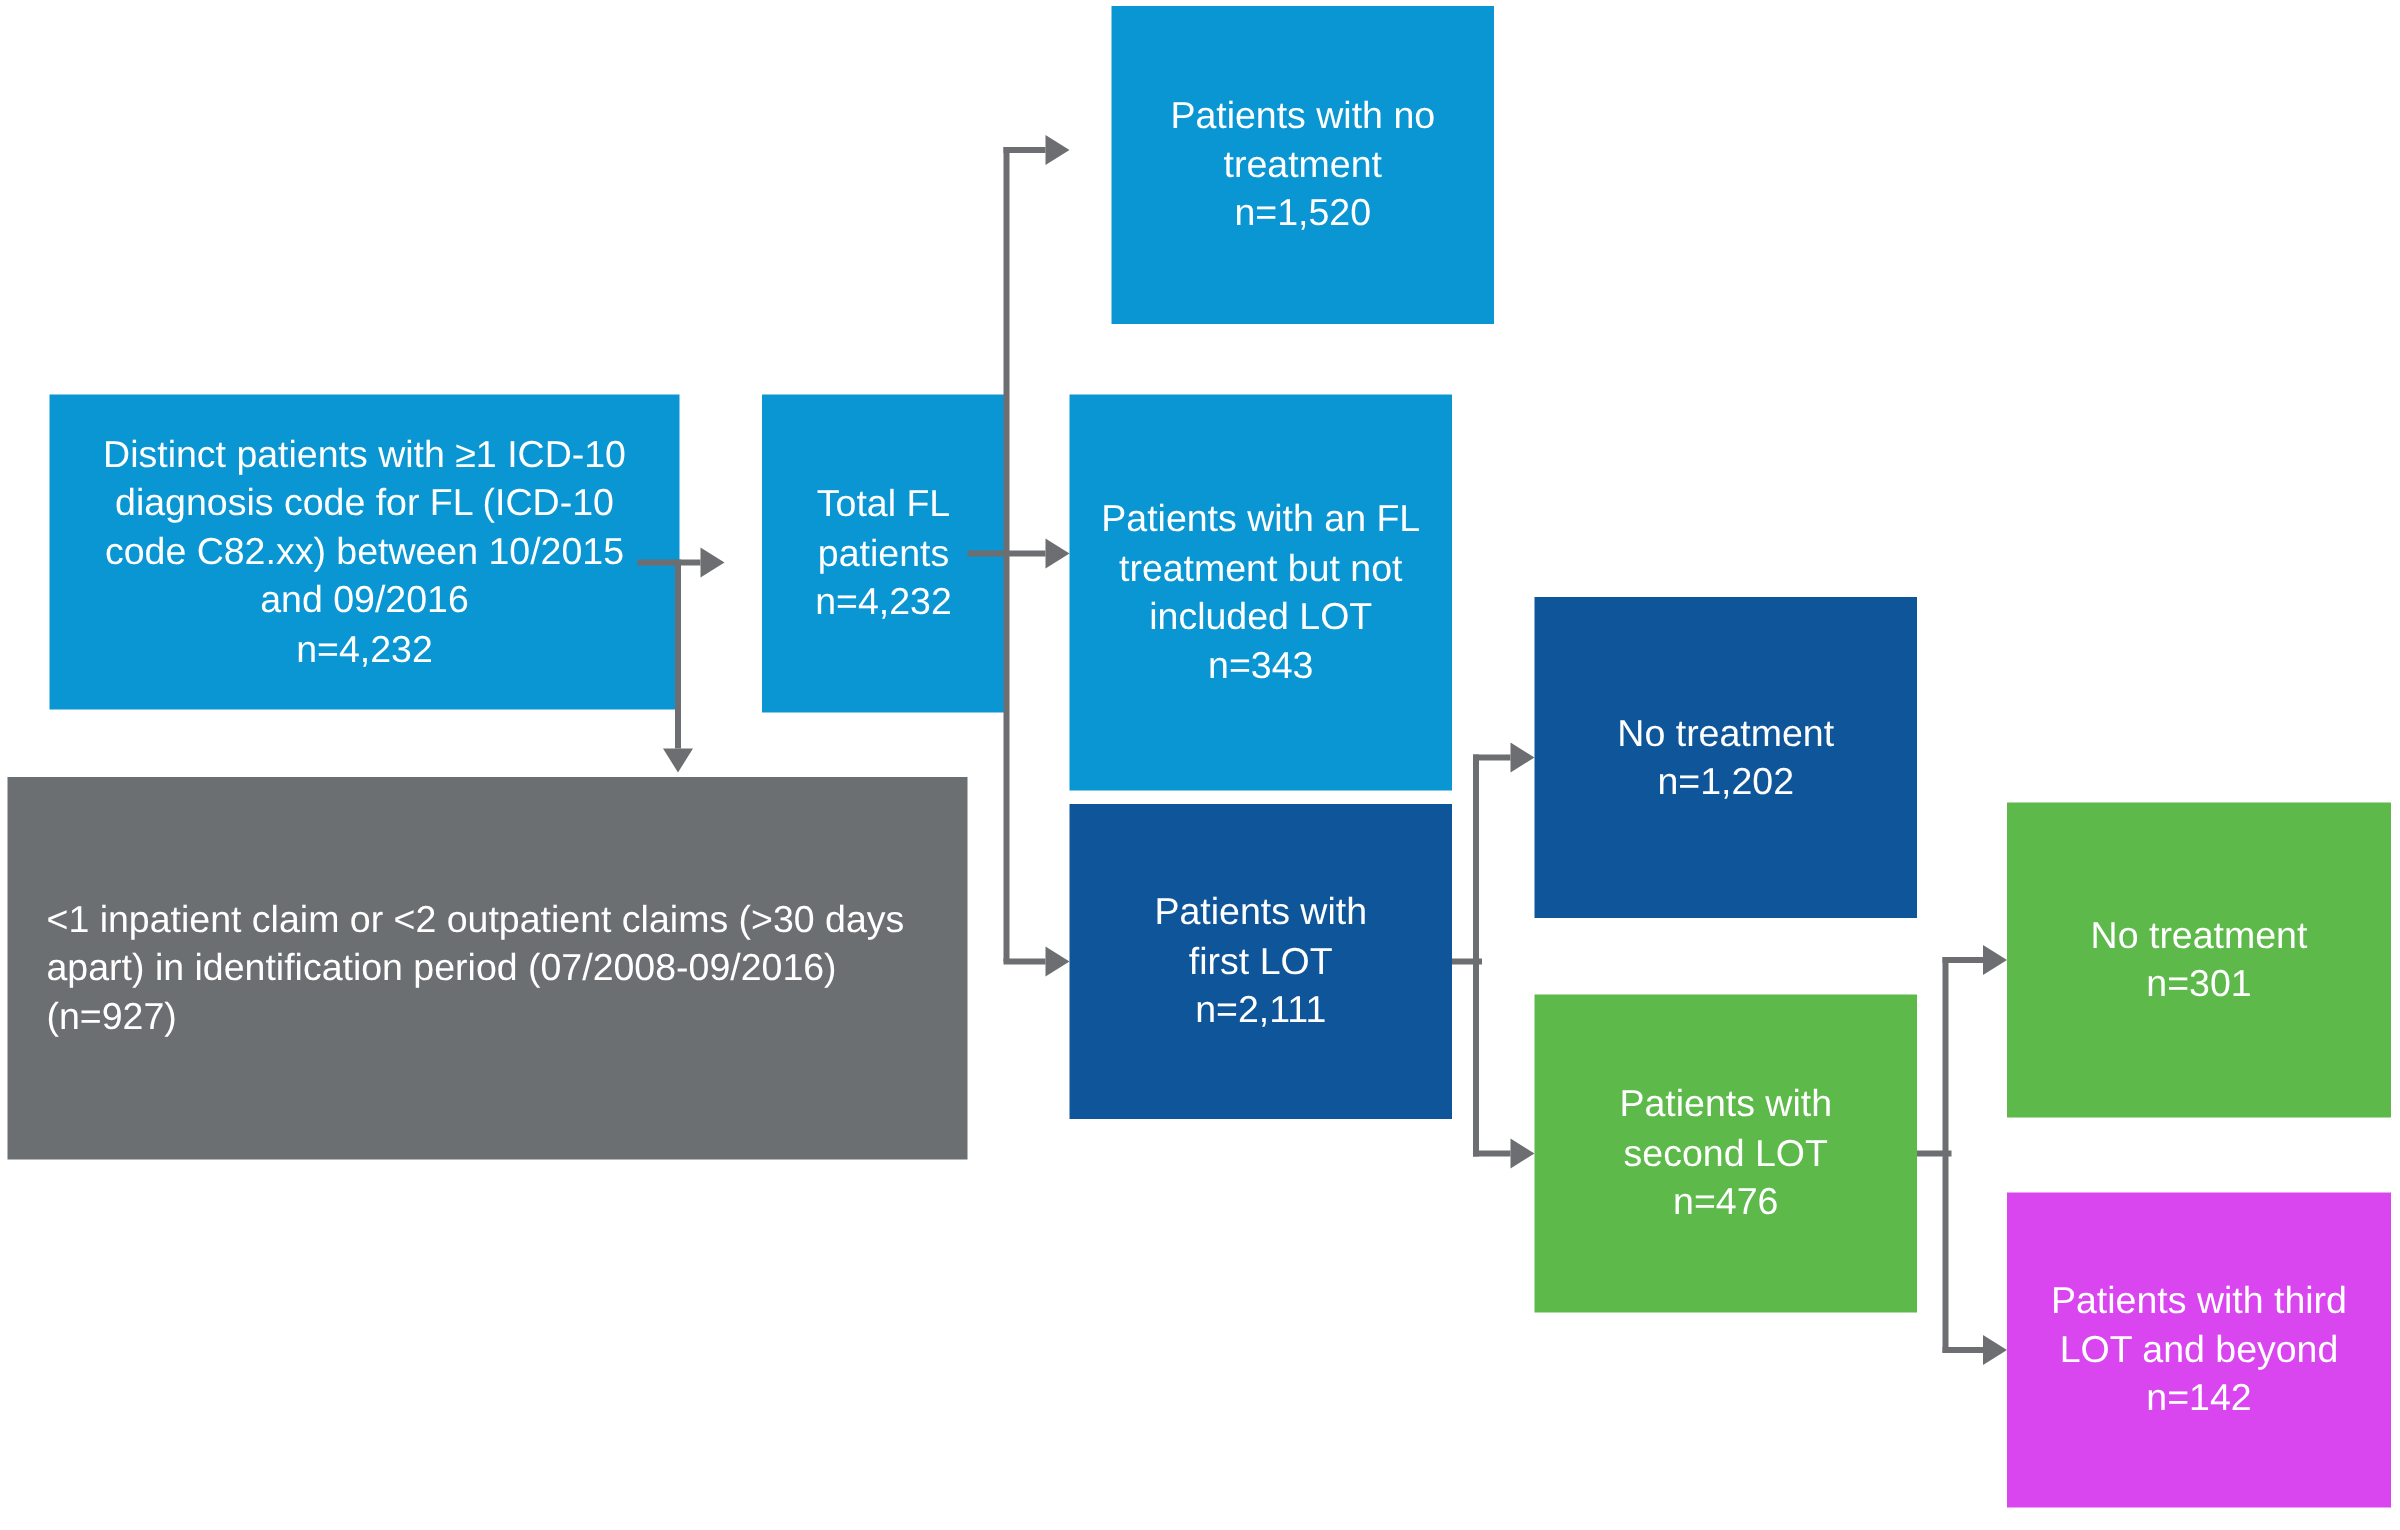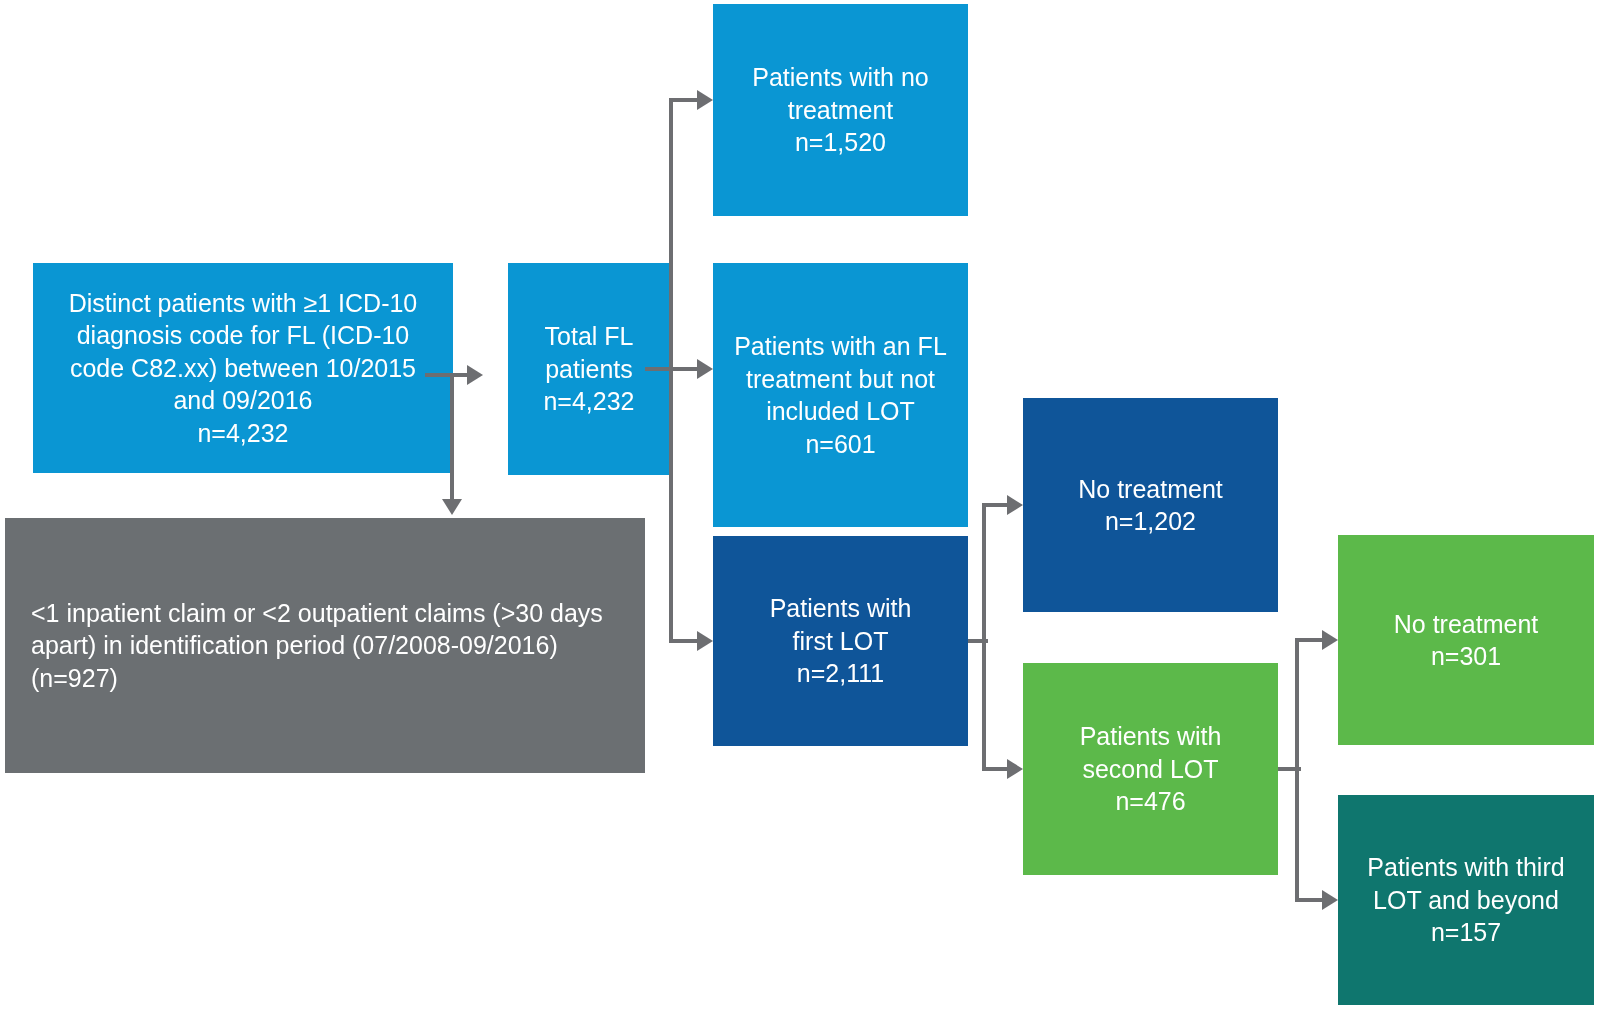--- a/index.html
+++ b/index.html
@@ -101,31 +101,31 @@
 apart) in identification period (07/2008-09/2016)
 (n=927)</div>
   </div>
 
   <div class="box b-total" style="background-color: rgb(10, 150, 211); margin-left: 25px;">
     <div class="label">Total FL
 patients</div>
     <div class="nval">n=4,232</div>
   </div>
 
-  <div class="box b-notreat0" style="background-color: rgb(10, 150, 211);">
+  <div class="box b-notreat0" style="background-color: rgb(10, 150, 211); margin-left: 28px;">
     <div class="label">Patients with no
 treatment</div>
     <div class="nval">n=1,520</div>
   </div>
 
   <div class="box b-fltreat" style="background-color: rgb(10, 150, 211);">
     <div class="label">Patients with an FL
 treatment but not
 included LOT</div>
-    <div class="nval">n=601</div>
+    <div class="nval">n=343</div>
   </div>
 
   <div class="box b-firstlot" style="background-color: rgb(15, 85, 153);">
     <div class="label">Patients with
 first LOT</div>
     <div class="nval">n=2,111</div>
   </div>
 
   <div class="box b-notreat1" style="background-color: rgb(15, 85, 153);">
     <div class="label">No treatment</div>
@@ -136,24 +136,24 @@
     <div class="label">Patients with
 second LOT</div>
     <div class="nval">n=476</div>
   </div>
 
   <div class="box b-notreat2" style="background-color: rgb(92, 185, 74);">
     <div class="label">No treatment</div>
     <div class="nval">n=301</div>
   </div>
 
-  <div class="box b-thirdlot" style="background-color: #0f766e;">
+  <div class="box b-thirdlot" style="background-color: #d946ef;">
     <div class="label">Patients with third
 LOT and beyond</div>
-    <div class="nval">n=157</div>
+    <div class="nval">n=142</div>
   </div>
 
   <div class="line a-h"></div>
   <div class="arrow-right a-ar"></div>
   <div class="line a-v"></div>
   <div class="arrow-down a-ad"></div>
 
   <div class="line b-v"></div>
   <div class="line b-top"></div>
   <div class="arrow-right b-top-ar"></div>

